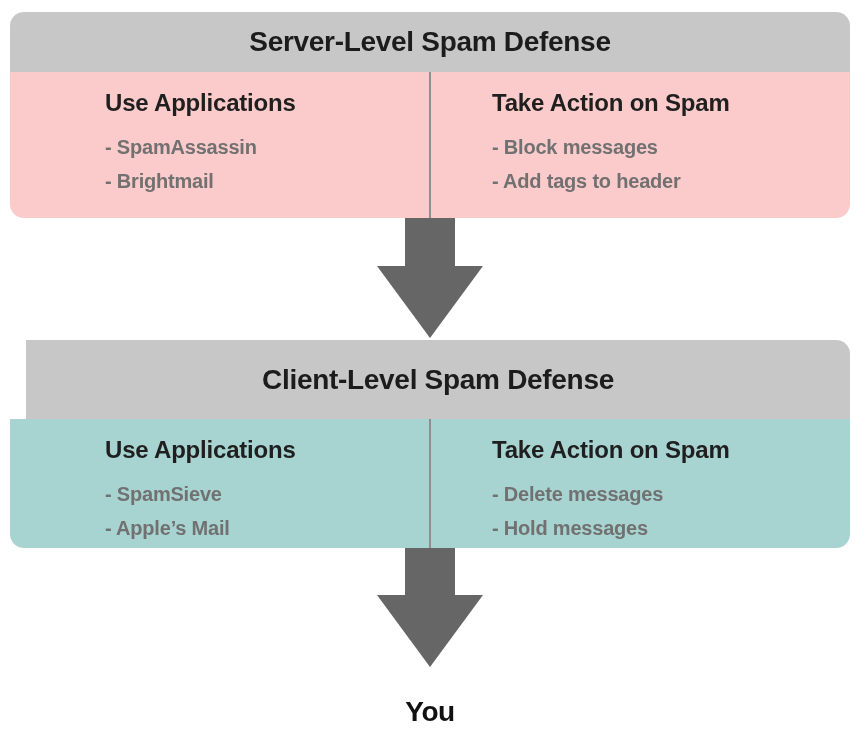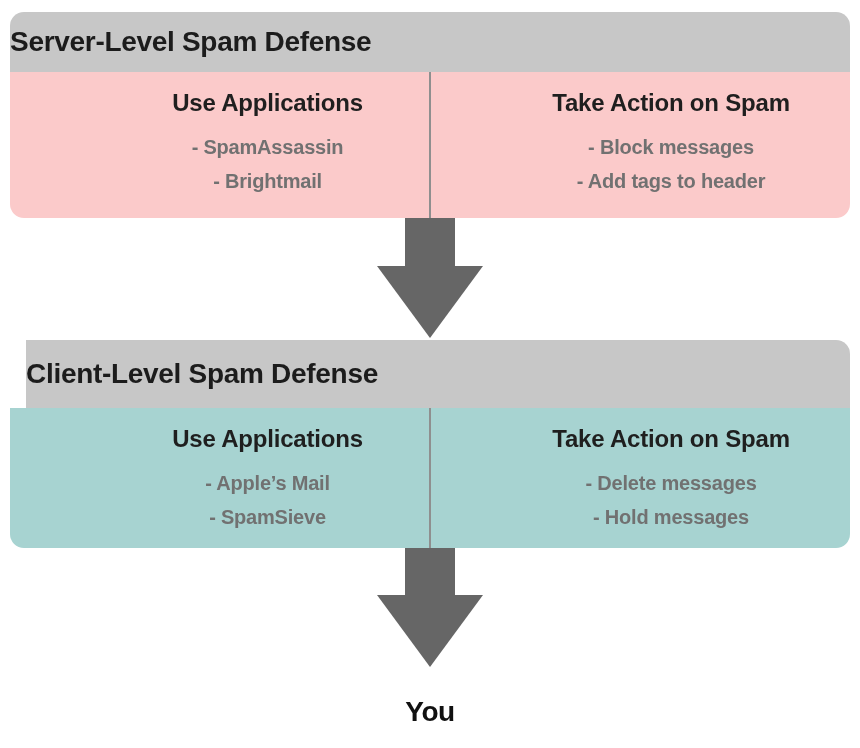--- a/index.html
+++ b/index.html
@@ -22,35 +22,34 @@
     border-radius: 14px;
     overflow: hidden;
   }
   .box-server { top: 12px; height: 206px; }
   .box-client { top: 340px; height: 208px; }
   .box-header {
     background: #c7c7c7;
     height: 60px;
     display: flex;
     align-items: center;
-    justify-content: flex-start;
+    justify-content: center;
   }
-  .box-client .box-header { height: 68px; margin-left: 16px; }
+  .box-client .box-header { height: 79px; margin-left: 16px; }
   .box-title {
     margin: 0;
     font-size: 28px;
     font-weight: bold;
     color: #1c1c1c;
     letter-spacing: -0.3px;
   }
   .box-body {
     position: relative;
     display: flex;
     height: 146px;
-    text-align: center;
   }
   .box-client .box-body { height: 144px; }
   .body-server { background: #fbcaca; }
   .body-client { background: #a7d3d1; }
   .column {
     width: 50%;
     box-sizing: border-box;
     padding-top: 17px;
   }
   .column-left  { padding-left: 95px; }
@@ -142,22 +141,22 @@
     <div class="arrow-head"></div>
   </div>
 
   <section class="box box-client">
     <header class="box-header">
       <h1 class="box-title">Client-Level Spam Defense</h1>
     </header>
     <div class="box-body body-client">
       <div class="column column-left">
         <h2 class="column-heading">Use Applications</h2>
+        <div class="column-item">- SpamSieve</div>
         <div class="column-item">- Apple’s Mail</div>
-        <div class="column-item">- SpamSieve</div>
       </div>
       <div class="divider"></div>
       <div class="column column-right">
         <h2 class="column-heading">Take Action on Spam</h2>
         <div class="column-item">- Delete messages</div>
         <div class="column-item">- Hold messages</div>
       </div>
     </div>
   </section>
 

